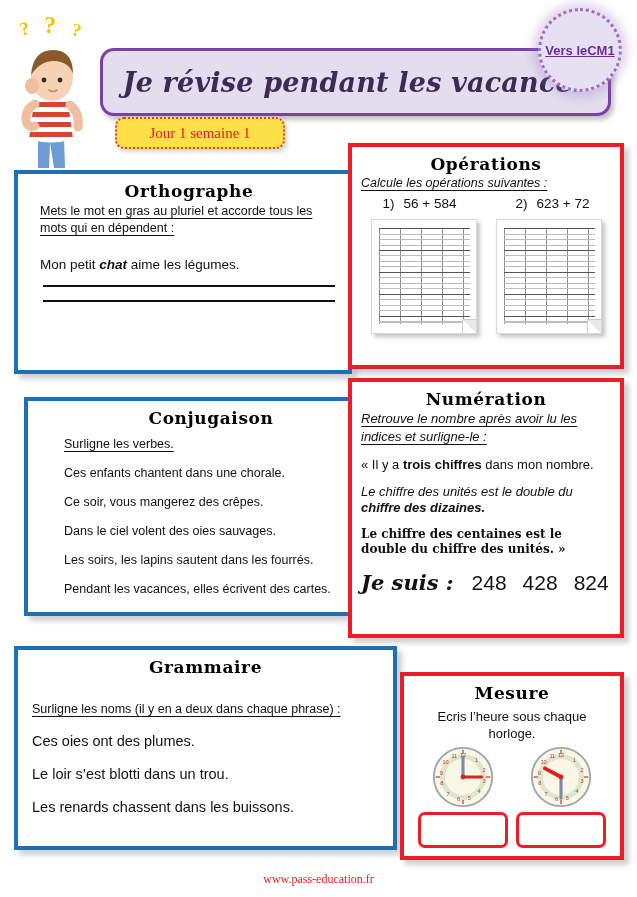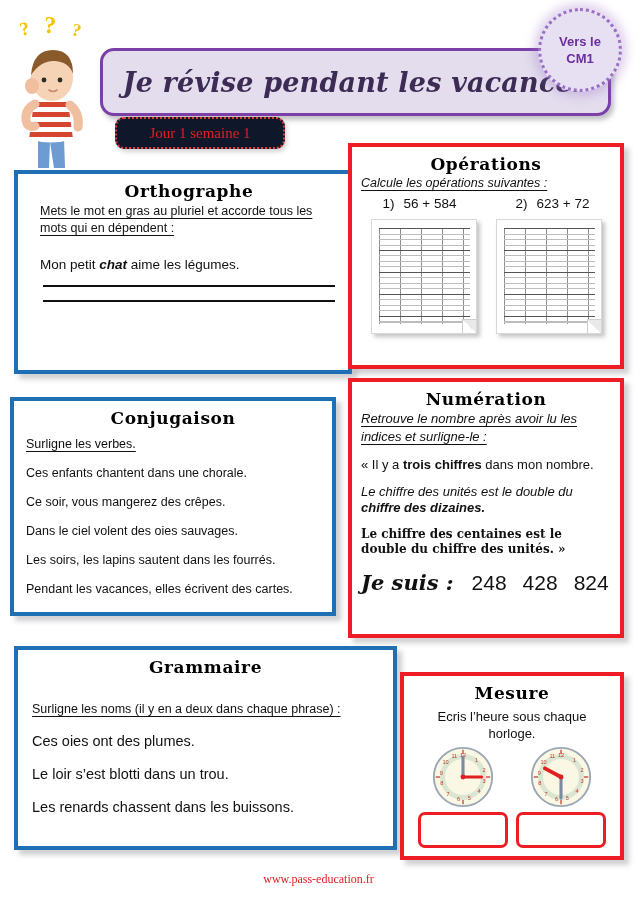--- a/index.html
+++ b/index.html
@@ -29,26 +29,26 @@
   .banner-title{
     position:absolute;left:0;right:0;top:50%;transform:translateY(-50%);
     text-align:center;font-family:"DejaVu Serif",serif;
     font-style:italic;font-weight:bold;font-size:27px;letter-spacing:.2px;
     color:#3B2B55;white-space:nowrap;
   }
   .badge-cm{
     position:absolute;left:538px;top:8px;width:78px;height:78px;border-radius:50%;
     background:#E7E0F2;border:3px dotted #9B6FC4;
     box-shadow:0 0 10px 5px rgba(155,111,196,.30);
-    display:flex;flex-direction:column;align-items:center;justify-content:center;
-    color:#6A2D9B;font-weight:bold;font-size:13px;line-height:17px;text-align:center;
+    display:flex;flex-direction:row;align-items:center;justify-content:center;
+    color:#6A2D9B;font-weight:bold;font-size:13px;line-height:17px;text-align:center;text-decoration:underline;
   }
   .jour-badge{
     position:absolute;left:115px;top:117px;width:166px;height:28px;
-    background:#0f172a;border:2px dotted #E23B3B;border-radius:9px;
+    background:#fde047;border:2px dotted #E23B3B;border-radius:9px;
     display:flex;align-items:center;justify-content:center;
     font-family:"Liberation Serif",serif;font-size:15px;color:#E02020;
     box-shadow:2px 3px 4px rgba(150,150,155,.4);
   }
 
   
   .panel{position:absolute;background:#fff;box-shadow:5px 5px 5px rgba(150,150,155,.45);}
   .panel.blue{border:4px solid #1F6FB5;}
   .panel.red{border:4px solid #EE1C25;}
   .panel-title{
@@ -89,21 +89,21 @@
       repeating-linear-gradient(to bottom, #bdbdbd 0 1px, rgba(0,0,0,0) 1px 5.5px),
       repeating-linear-gradient(to right, #8d8d8d 0 1px, rgba(0,0,0,0) 1px 21px);
   }
   .paper .corner{
     position:absolute;right:0;bottom:0;width:13px;height:13px;
     background:linear-gradient(225deg,#e9e9e9 50%, #ffffff 50%);
     border-left:1px solid #cfcfcf;border-top:1px solid #cfcfcf;
   }
 
   
-  #p-conj{left:10px;top:397px;width:318px;height:211px;}
+  #p-conj{left:24px;top:397px;width:318px;height:211px;padding-left:24px;}
   #p-conj .body{padding:0 12px;}
   #p-conj .instr{margin-top:8px;}
   #p-conj .sent{margin-top:12px;}
 
   
   #p-num{left:348px;top:378px;width:268px;height:252px;}
   #p-num .body{padding:0 9px;}
   #p-num .instr{margin-top:1px;font-style:italic;font-size:13px;line-height:18px;}
   .nz{font-size:13px;line-height:16px;margin-top:11px;}
   .nz.b1 b{font-weight:bold;}

